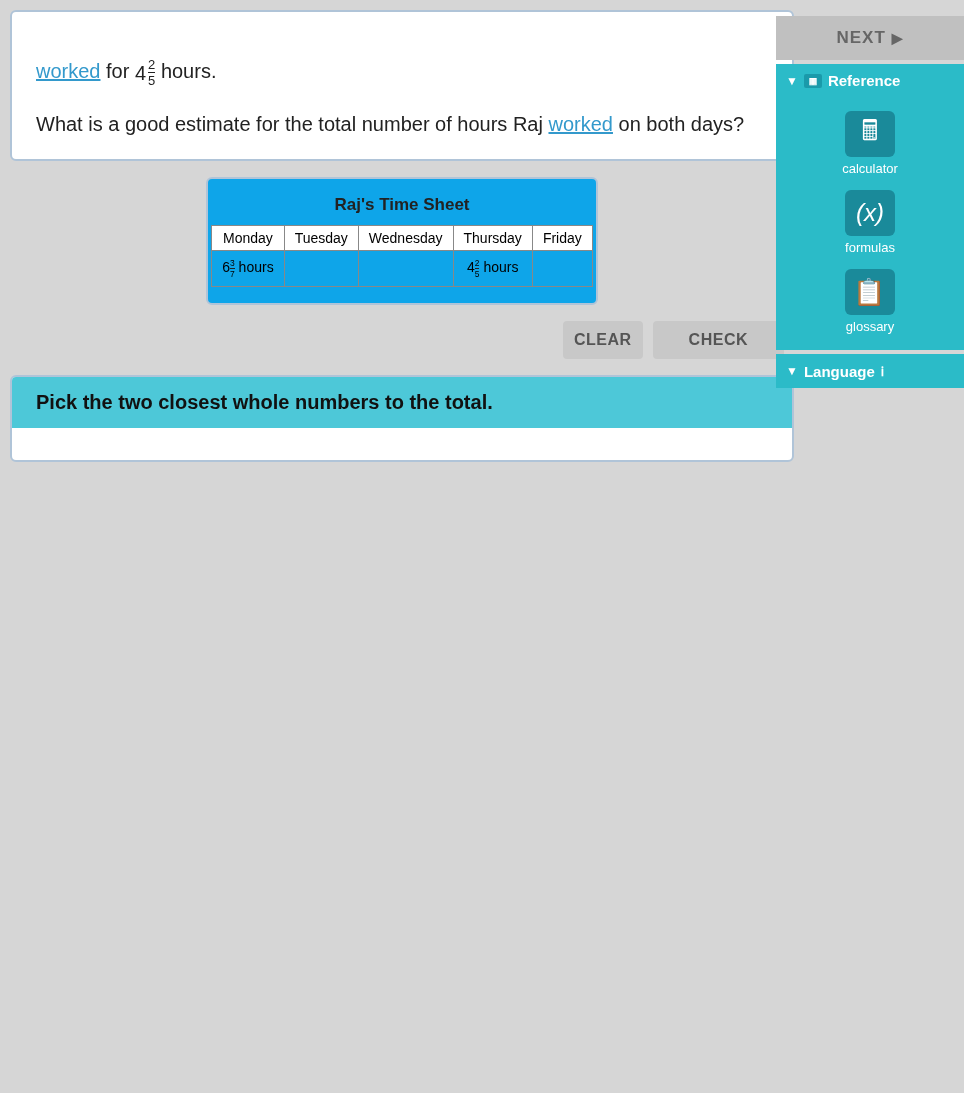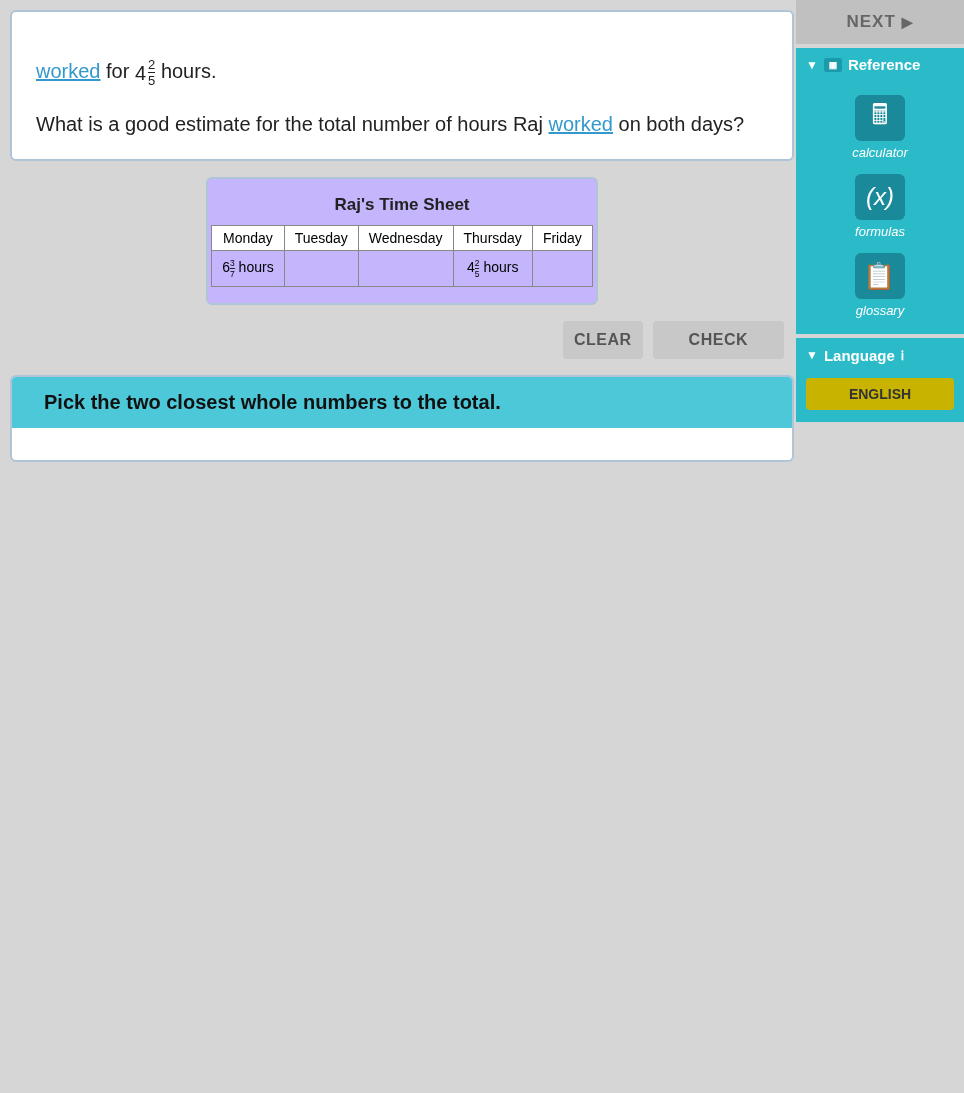--- a/index.html
+++ b/index.html
@@ -56,21 +56,21 @@
       width: 100%;
     }
 
     
     .timesheet-container {
       display: flex;
       justify-content: center;
       margin-bottom: 16px;
     }
     .timesheet-box {
-      background: #c4b5fd;
+      background: #0ea5e9;
       border: 2px solid #b0c4d8;
       border-radius: 6px;
       padding: 16px 3px;
       min-width: 360px;
     }
     .timesheet-title {
       text-align: center;
       font-weight: bold;
       font-size: 17px;
       margin-bottom: 10px;
@@ -127,21 +127,21 @@
 
     
     .answer-section {
       background: white;
       border: 2px solid #b0c4d8;
       border-radius: 6px;
       overflow: hidden;
     }
     .answer-header {
       background: #4dc8d8;
-      padding: 14px 32px;
+      padding: 14px 24px;
       font-size: 20px;
       font-weight: bold;
       color: #111;
     }
     .answer-body {
       padding: 16px 18px;
       font-size: 20px;
       color: #222;
       line-height: 1.7;
     }
@@ -151,23 +151,23 @@
       height: 32px;
       background: #c8b400;
       vertical-align: middle;
       margin: 0 4px;
       border-radius: 2px;
     }
 
     
     .sidebar {
       position: absolute;
-      top: 0;
+      top: 16px;
       right: 0;
-      width: 168px;
+      width: 188px;
     }
 
     
     .next-btn {
       background: #c0c0c0;
       border: none;
       width: 100%;
       padding: 12px 0;
       font-size: 17px;
       font-weight: bold;
@@ -233,21 +233,20 @@
       border-radius: 6px;
       display: flex;
       align-items: center;
       justify-content: center;
       margin-bottom: 4px;
       font-size: 26px;
     }
     .ref-label {
       font-size: 13px;
       color: white;
-      font-style: italic;
     }
 
     
     .language-panel {
       background: #2bbbc8;
       margin-top: 4px;
     }
     .language-header {
       background: #2bbbc8;
       color: white;
@@ -414,18 +413,15 @@
       </div>
     </div>
   </div>
 
   <div class="language-panel">
     <div class="language-header">
       <span class="reference-triangle">▼</span>
       <span>Language</span>
       <span style="color:white;font-size:13px;">ℹ</span>
     </div>
-    <div class="language-body">
-      <button class="english-btn">ENGLISH</button>
-    </div>
   </div>
 
 </div>
 
 </body></html>

